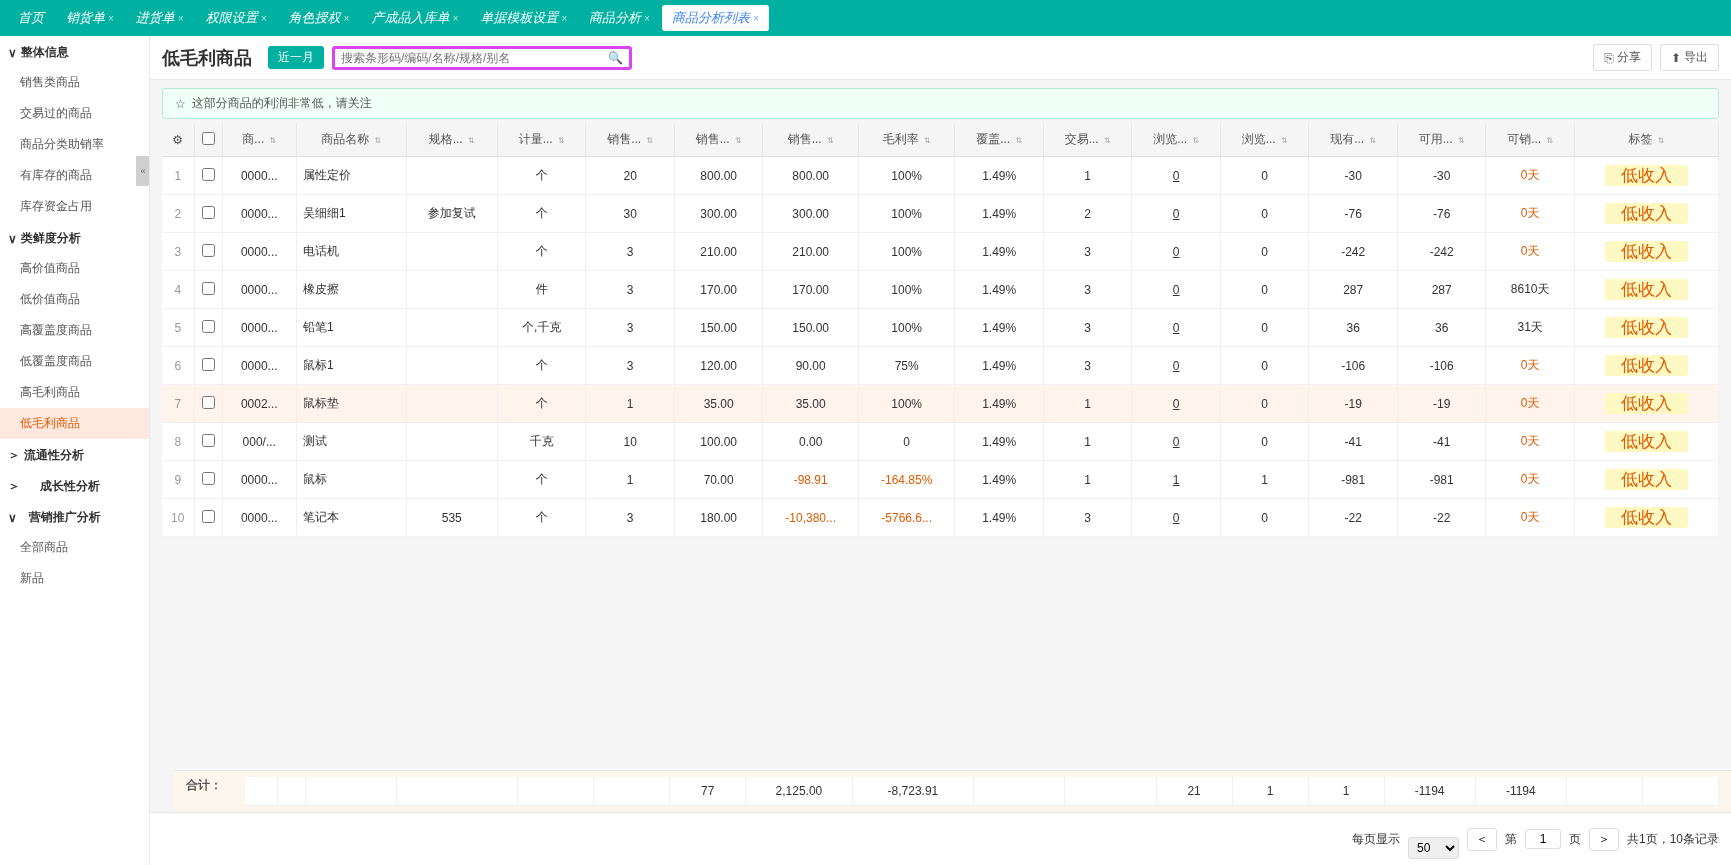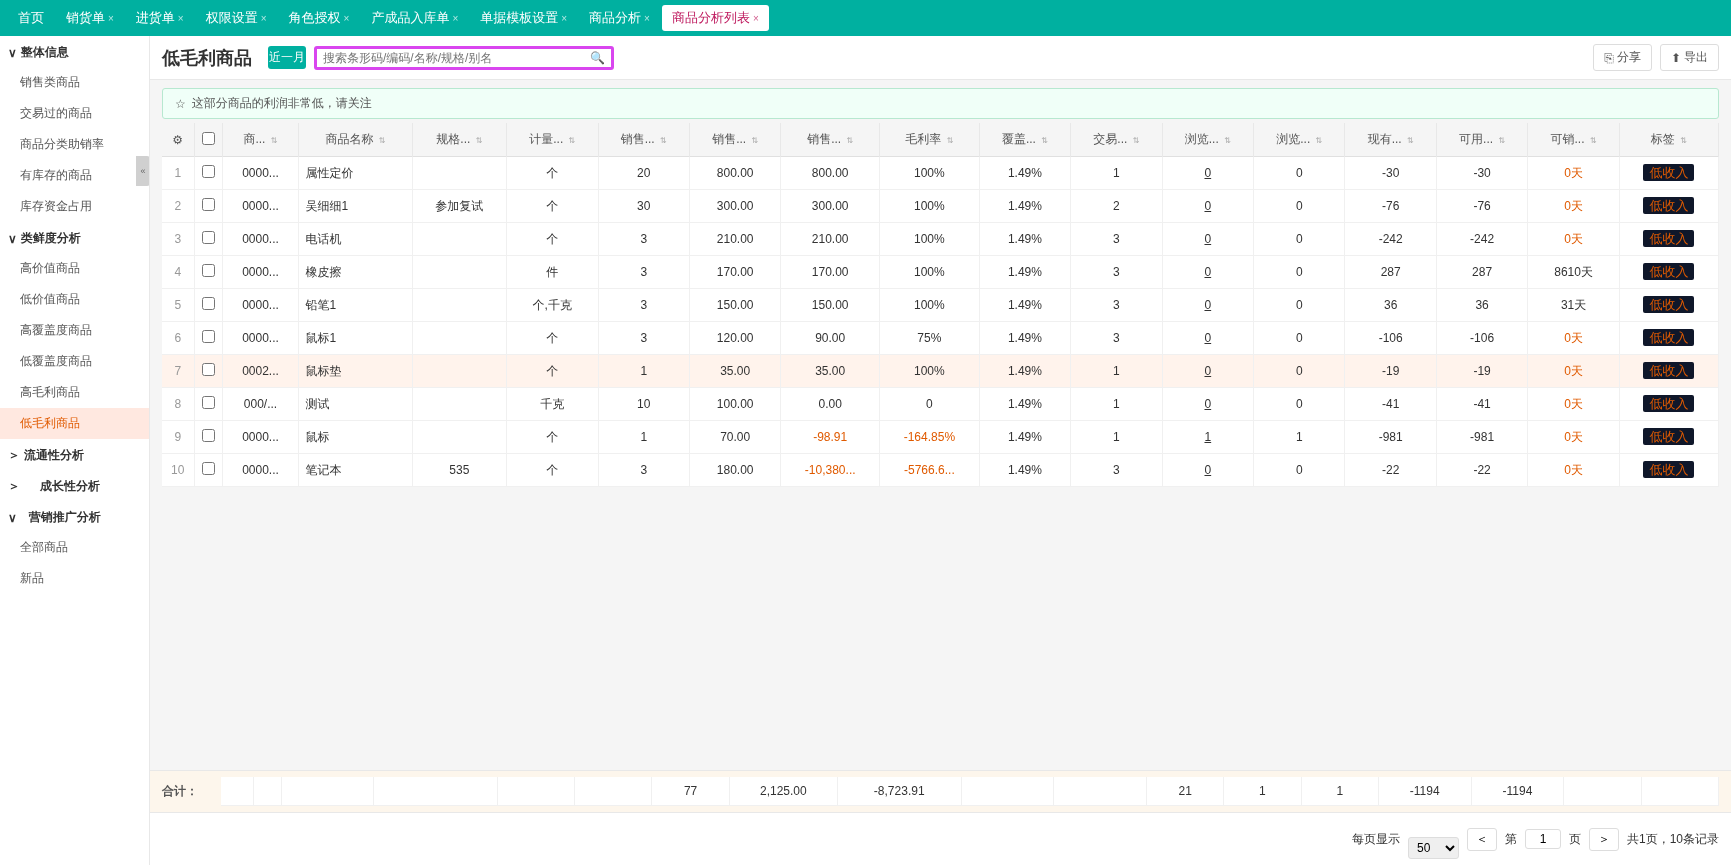--- a/index.html
+++ b/index.html
@@ -17,22 +17,23 @@
     .nav-item {
       color: #fff;
       padding: 4px 10px;
       cursor: pointer;
       border-radius: 3px;
       font-size: 13px;
       white-space: nowrap;
       display: flex;
       align-items: center;
       gap: 3px;
-    }
-    .nav-item.active { background: #fff; color: #be185d; }
+      font-style: italic;
+    }
+    .nav-item.active { background: #fff; color: #3b82f6; }
     .nav-item .close-x { font-size: 10px; opacity: 0.7; }
 
     
     .main-layout {
       display: flex;
       height: calc(100vh - 36px);
     }
 
     
     .sidebar {
@@ -73,21 +74,21 @@
       font-size: 18px;
       font-weight: bold;
       color: #333;
       margin-right: 8px;
     }
     .filter-btn {
       background: #00b0a0;
       color: #fff;
       border: none;
       border-radius: 3px;
-      padding: 3px 1px;
+      padding: 3px 10px;
       cursor: pointer;
       font-size: 12px;
     }
     .search-box {
       display: flex;
       align-items: center;
       border: 3px solid #d946ef;
       border-radius: 3px;
       padding: 2px 6px;
       flex: 1;
@@ -168,38 +169,38 @@
       padding: 7px 6px;
       text-align: center;
       color: #333;
       border-right: 1px solid #f0f0f0;
       white-space: nowrap;
     }
     tbody td.text-left { text-align: left; }
     .text-red { color: #e05a00; }
     .underline { text-decoration: underline; cursor: pointer; }
     .tag-low-income {
-      background: #0f172a;
+      background: #fef9c3;
       color: #e05a00;
       border-radius: 2px;
-      padding: 1px 6px;
-      font-size: 13px;
+      padding: 1px 16px;
+      font-size: 17px;
     }
     .row-num { color: #999; }
     input[type="checkbox"] { cursor: pointer; }
 
     
     .footer-totals {
       background: #fdf6ec;
       border-top: 1px solid #e8e8e8;
       padding: 6px 12px;
       display: flex;
-      align-items: center;
       font-size: 12px;
       gap: 15px;
+      margin-left: 24px;
     }
     .footer-label { color: #555; margin-right: 8px; font-weight: bold; }
 
     
     .pagination-bar {
       background: #fff;
       border-top: 1px solid #e8e8e8;
       padding: 6px 12px;
       display: flex;
       align-items: center;

